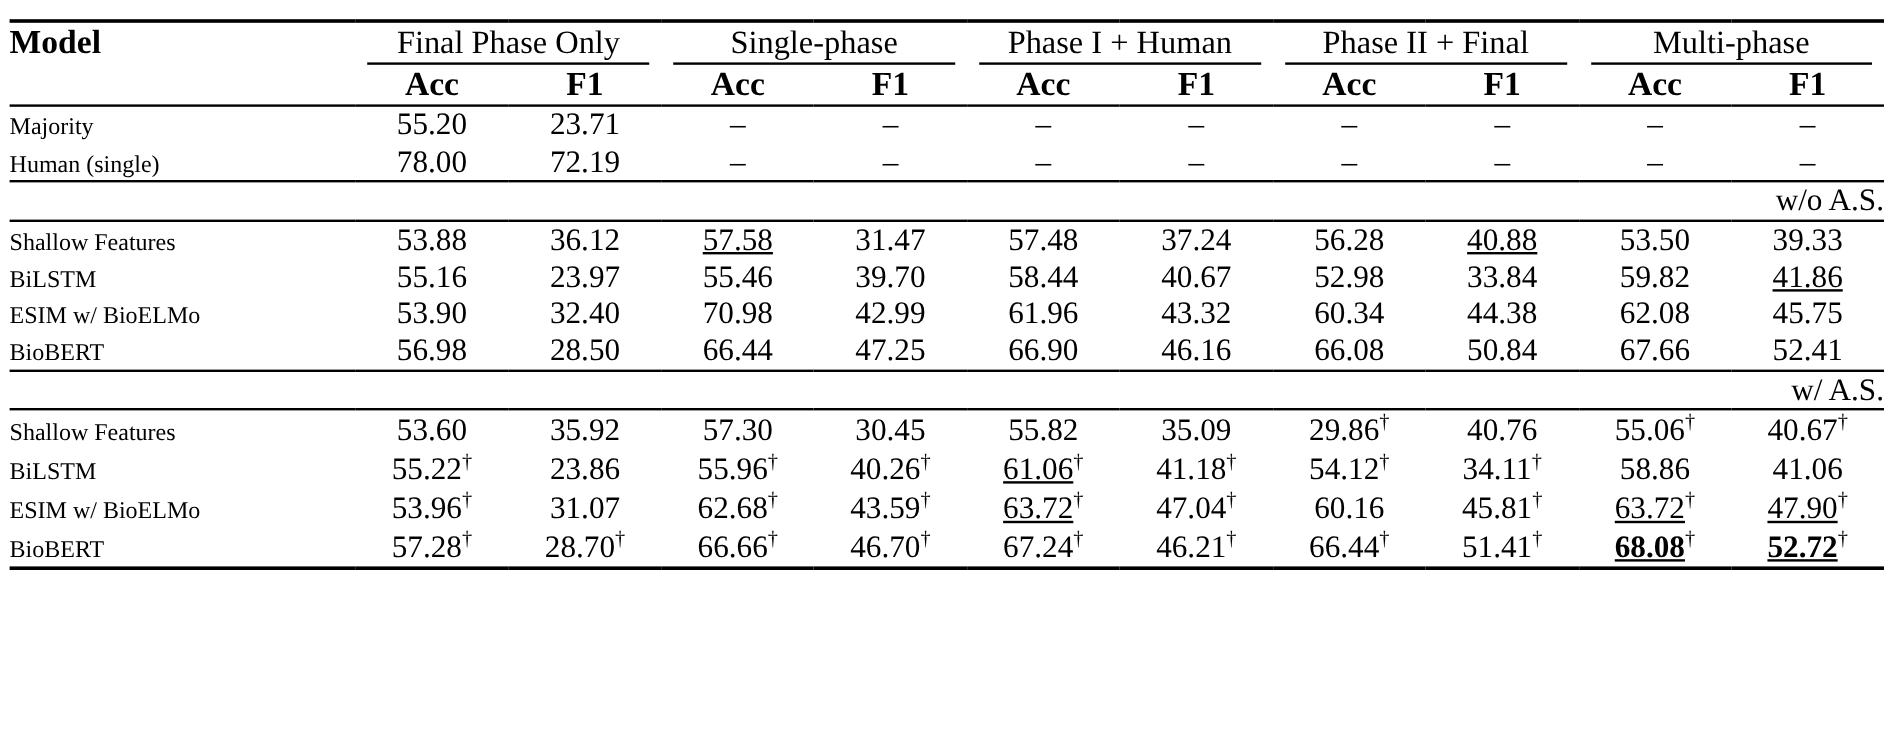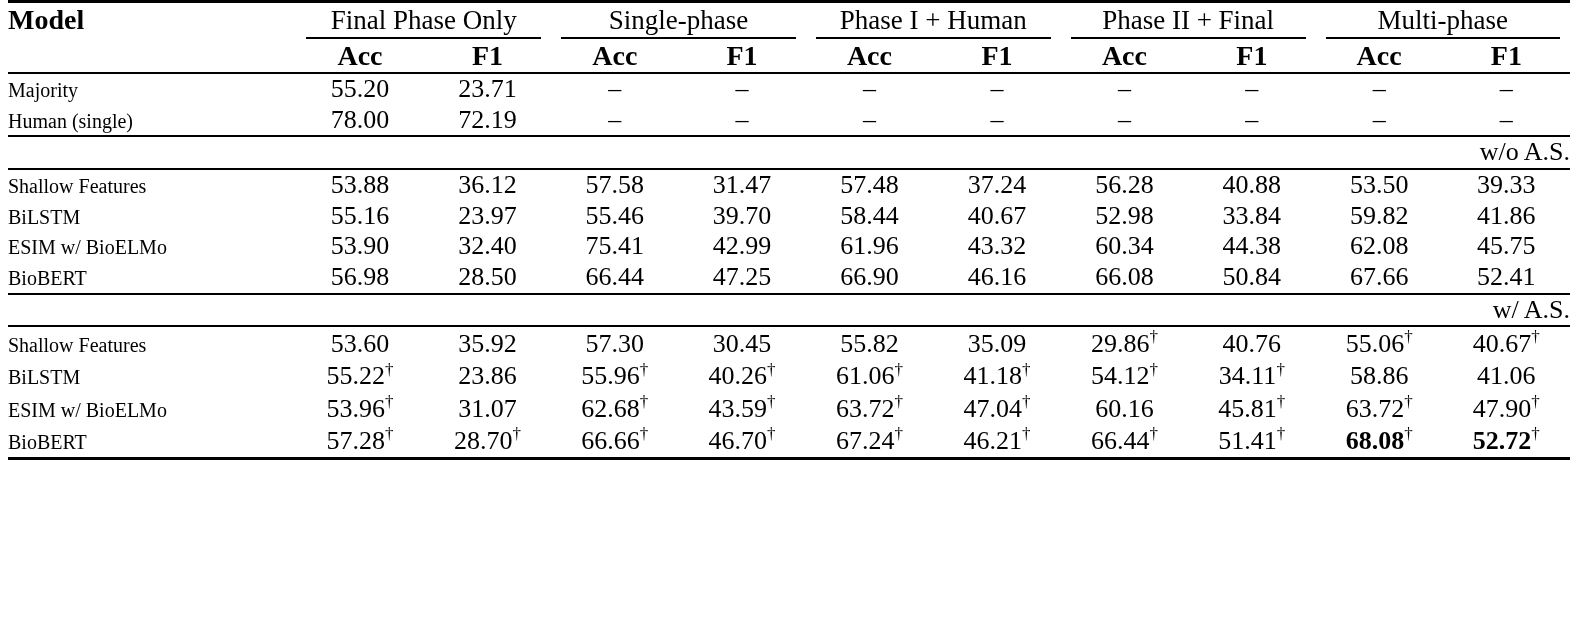--- a/index.html
+++ b/index.html
@@ -10,21 +10,21 @@
   body {
     width: 1578px;
     height: 621px;
     font-family: "Liberation Serif", serif;
     color: #000000;
     overflow: hidden;
   }
   .table-wrap {
     width: 1578px;
     box-sizing: border-box;
-    padding: 0 8px;
+    padding: 16px 8px;
   }
   table.results {
     border-collapse: collapse;
     width: 100%;
     font-size: 26px;
     line-height: 1.18;
   }
   table.results td, table.results th {
     padding: 0;
     vertical-align: baseline;
@@ -78,21 +78,21 @@
   td.name-cell {
     text-align: left;
     font-size: 20px;
     padding: 2px 0 2px 6px;
   }
   td.section-cell {
     text-align: right;
     font-size: 26px;
     padding: 9px 0 9px 6px;
   }
-  .u { }
+  .u { text-decoration: underline; }
   .b { font-weight: bold; }
   .dag { font-size: 17px; vertical-align: super; }
   .val { display: inline-block; }
 </style>
 </head>
 <body>
 
 <div class="table-wrap">
   <table class="results">
     <tbody id="table-body">
@@ -185,21 +185,21 @@
           <td class="col-num data-cell"><span class="val ">40.67</span></td>
           <td class="col-num data-cell"><span class="val ">52.98</span></td>
           <td class="col-num data-cell"><span class="val ">33.84</span></td>
           <td class="col-num data-cell"><span class="val ">59.82</span></td>
           <td class="col-num data-cell"><span class="val u">41.86</span></td>
         </tr>
         <tr>
           <td class="col-model name-cell">ESIM w/ BioELMo</td>
           <td class="col-num data-cell"><span class="val ">53.90</span></td>
           <td class="col-num data-cell"><span class="val ">32.40</span></td>
-          <td class="col-num data-cell"><span class="val ">75.41</span></td>
+          <td class="col-num data-cell"><span class="val ">70.98</span></td>
           <td class="col-num data-cell"><span class="val ">42.99</span></td>
           <td class="col-num data-cell"><span class="val ">61.96</span></td>
           <td class="col-num data-cell"><span class="val ">43.32</span></td>
           <td class="col-num data-cell"><span class="val ">60.34</span></td>
           <td class="col-num data-cell"><span class="val ">44.38</span></td>
           <td class="col-num data-cell"><span class="val ">62.08</span></td>
           <td class="col-num data-cell"><span class="val ">45.75</span></td>
         </tr>
         <tr class="pad-bot">
           <td class="col-model name-cell">BioBERT</td>

